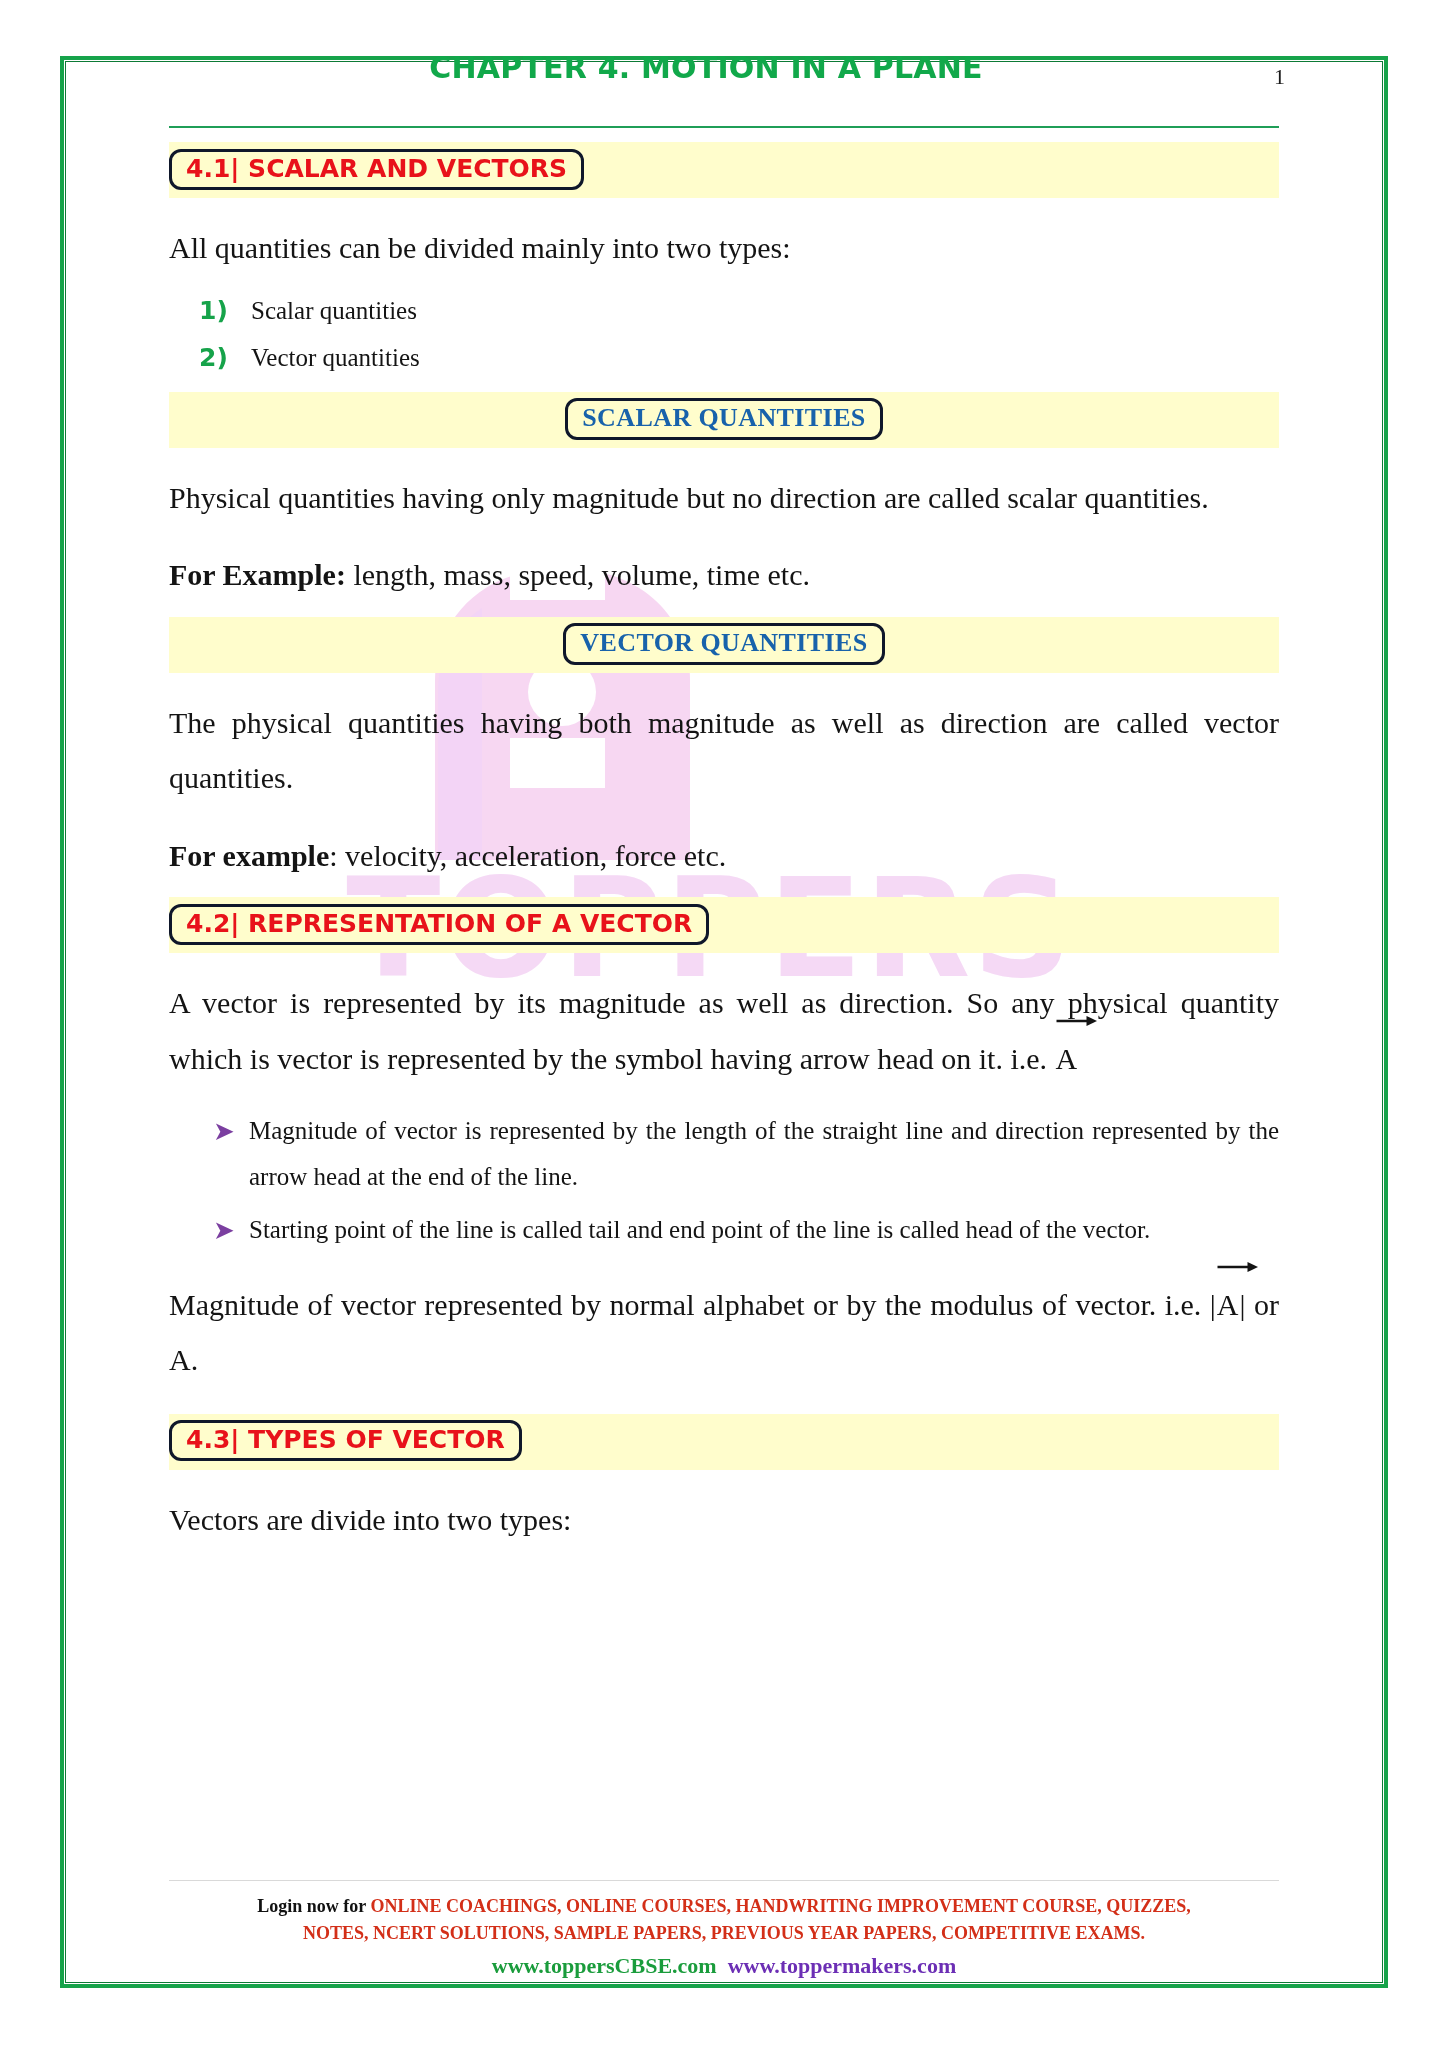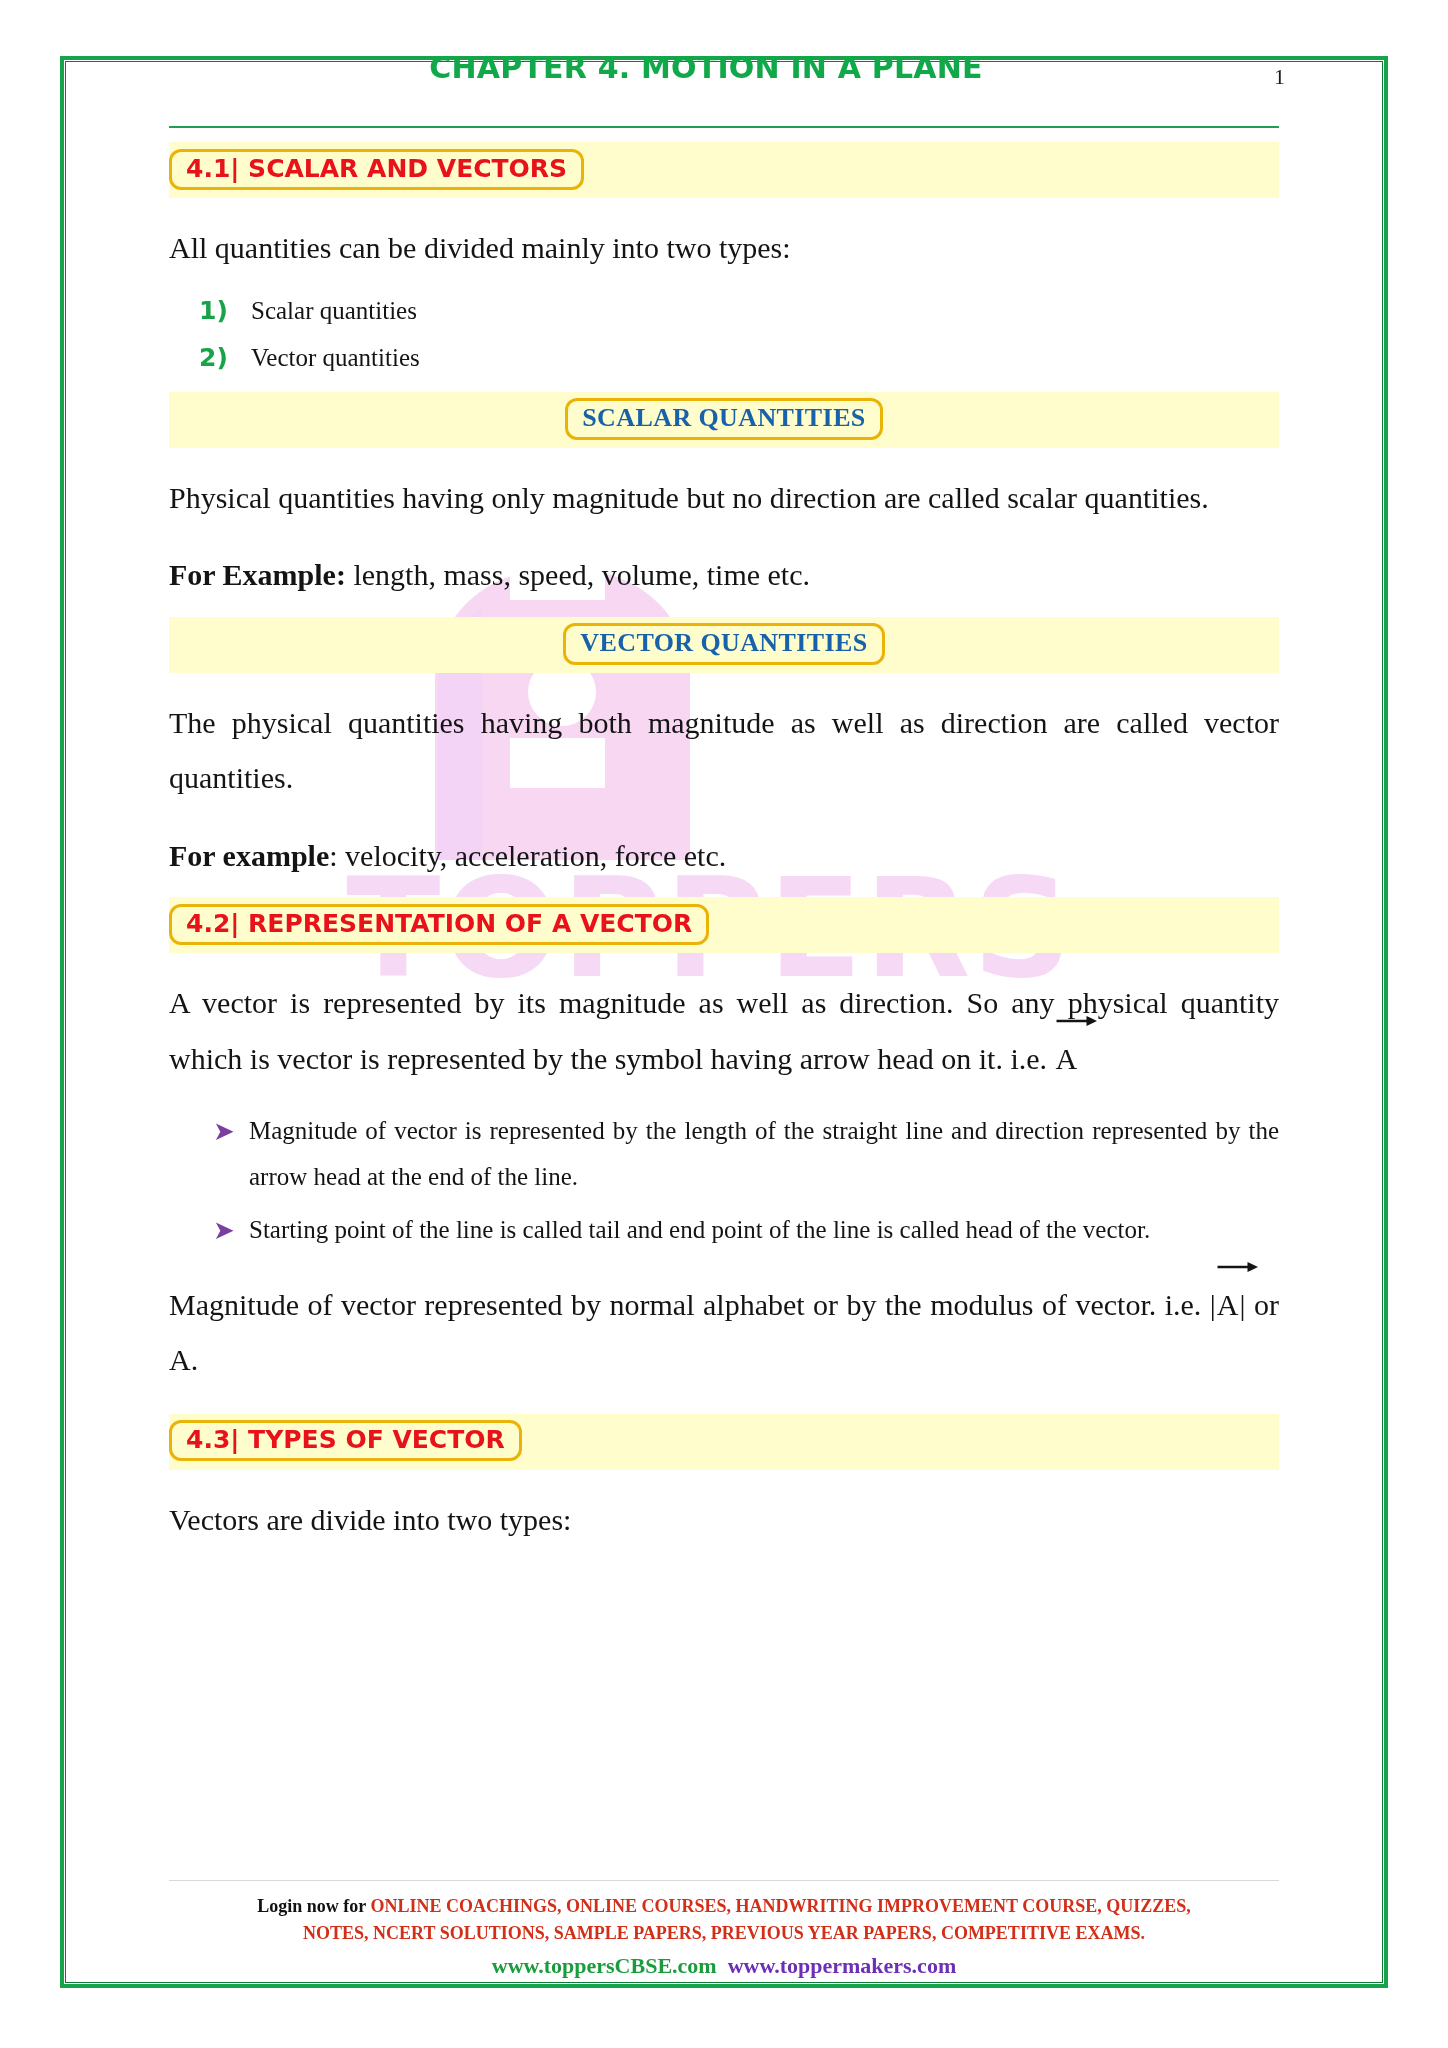--- a/index.html
+++ b/index.html
@@ -131,21 +131,21 @@
   
   .banner {
     background: #fffdcc;
     height: 56px;
     display: flex;
     align-items: center;
     margin-top: 14px;
   }
   .banner.center { justify-content: center; }
   .banner-box {
-    border: 3px solid #eab308;
+    border: 3px solid #0f172a;
     border-radius: 12px;
     background: transparent;
     padding: 4px 14px 6px 14px;
     display: inline-block;
     line-height: 1;
     margin-top: -2px;
   }
   .banner-box .sec-label {
     font-family: "DejaVu Sans", sans-serif;
     font-weight: 700;

